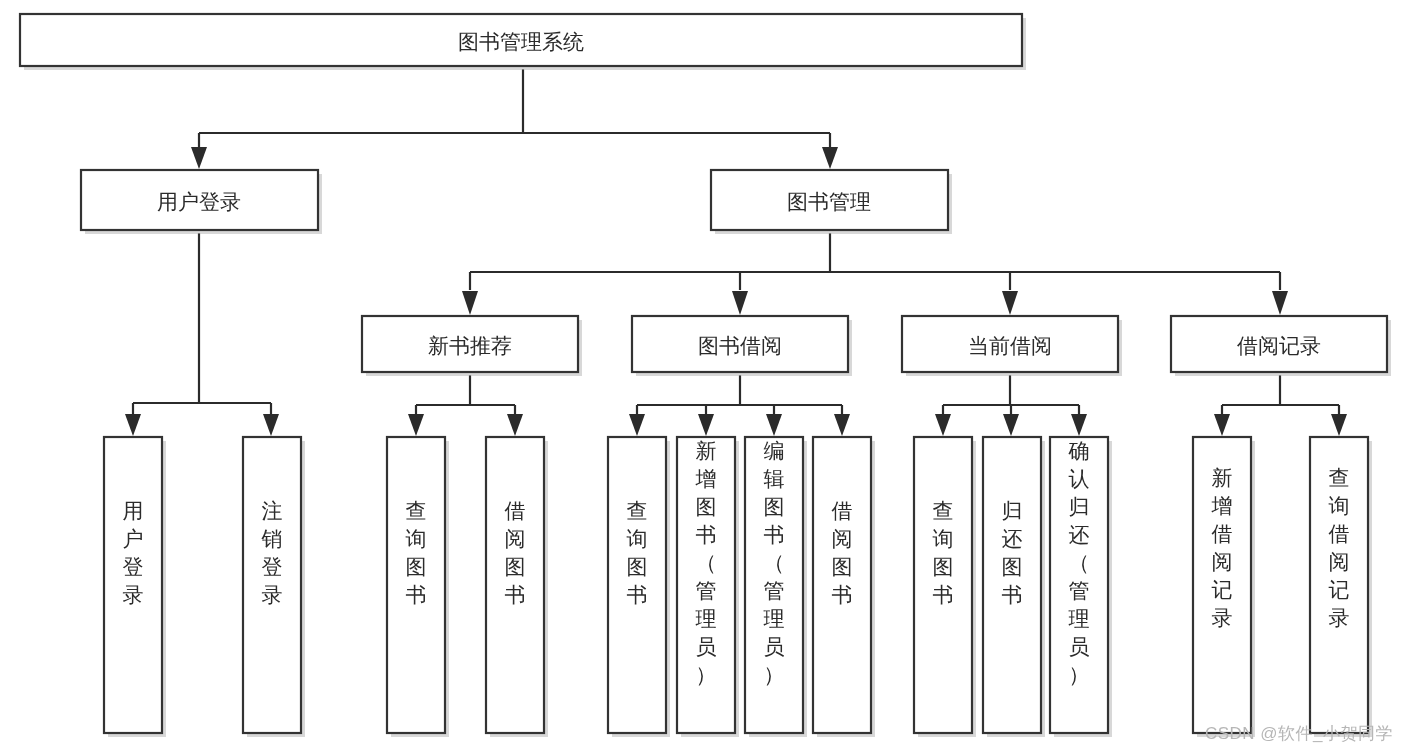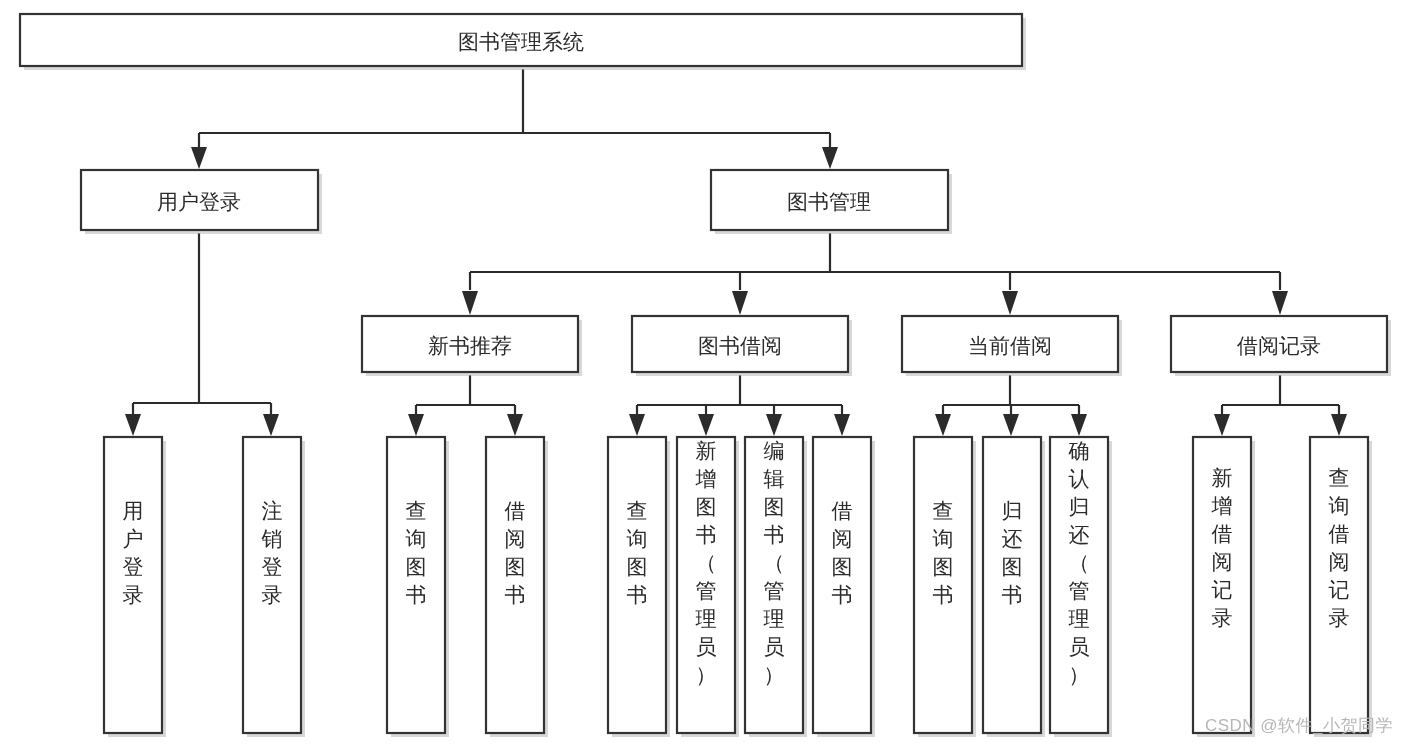--- a/index.html
+++ b/index.html
@@ -46,21 +46,21 @@
     stroke-width: 2.2;
     fill: none;
   }
   .arrow-head {
     fill: #2b2b2b;
     stroke: none;
   }
   .watermark {
     position: absolute;
     right: 12px;
-    bottom: 10px;
+    bottom: 2px;
     font-family: "Liberation Sans", "DejaVu Sans", sans-serif;
     font-size: 17px;
     color: #b6b6b6;
     white-space: nowrap;
     letter-spacing: 0.5px;
     pointer-events: none;
   }
 </style>
 </head>
 <body>

